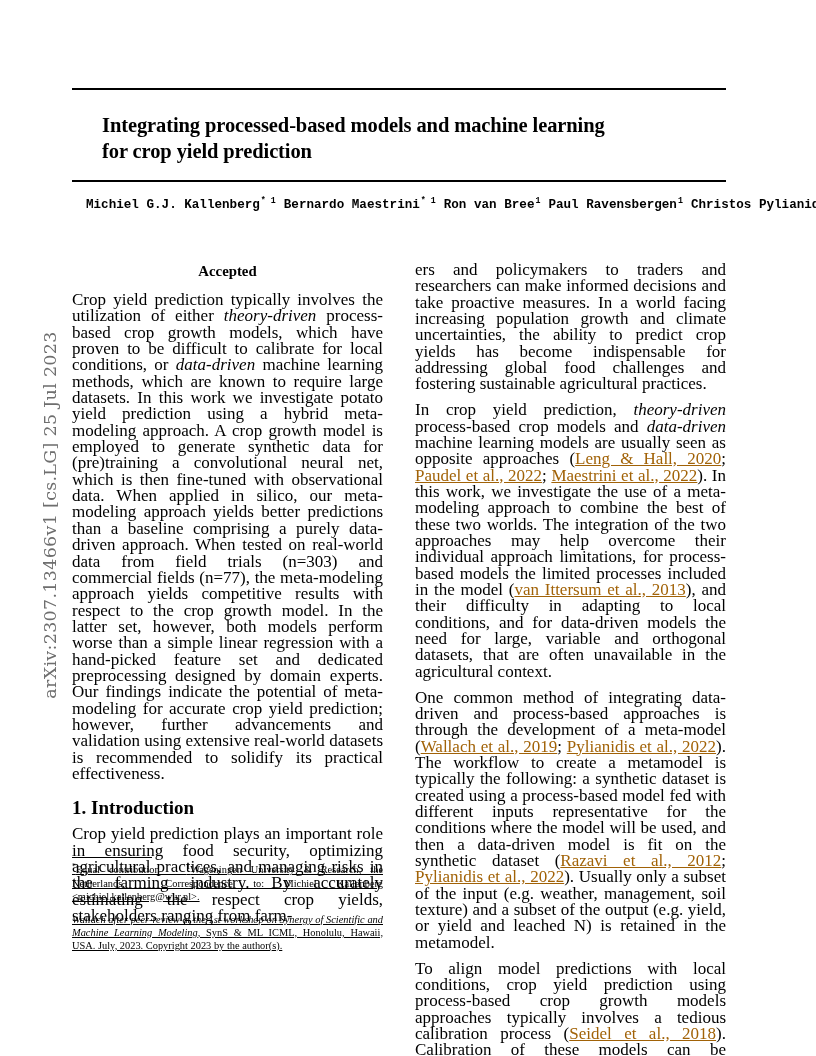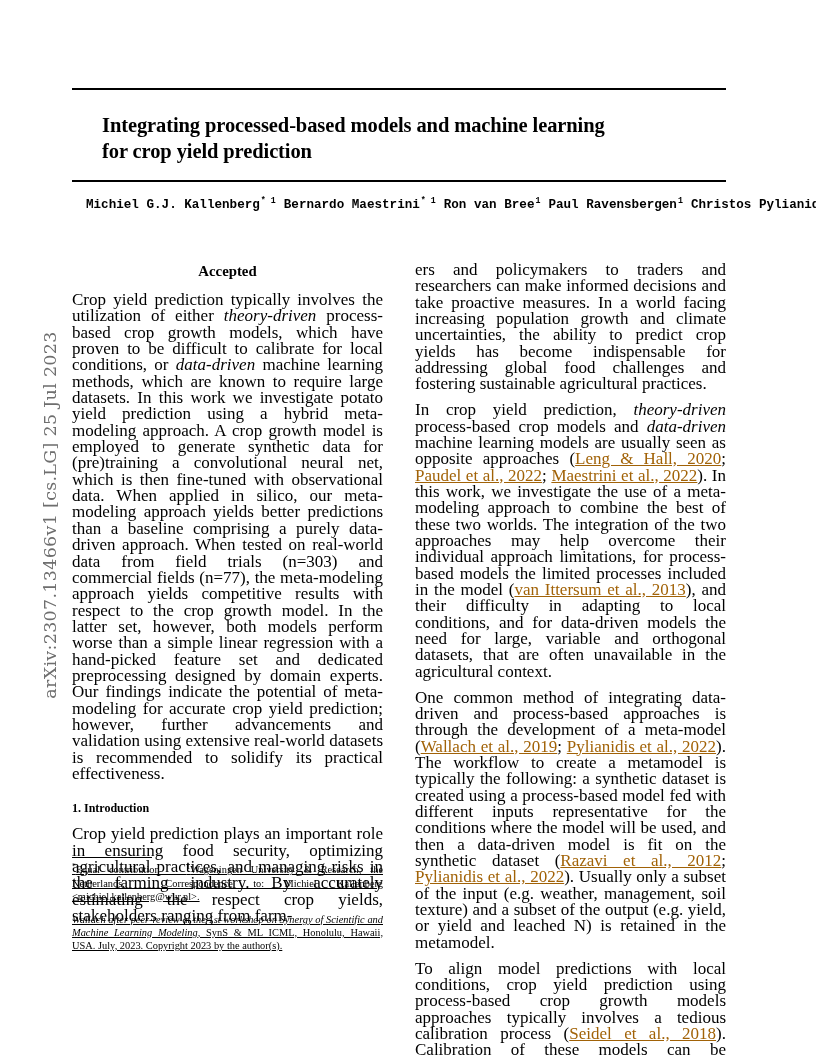--- a/index.html
+++ b/index.html
@@ -100,21 +100,21 @@
     display: flex;
     gap: 32px;
   }
   .column {
     width: 311px;
     position: relative;
   }
 
   h2.section-head {
     font-family: "Liberation Serif", serif;
-    font-size: 12px;
+    font-size: 19px;
     font-weight: bold;
     margin: 0 0 9px 0;
     line-height: 18px;
   }
   #abstract-head {
     text-align: center;
     font-size: 14.8px;
     margin-bottom: 12px;
   }
 

